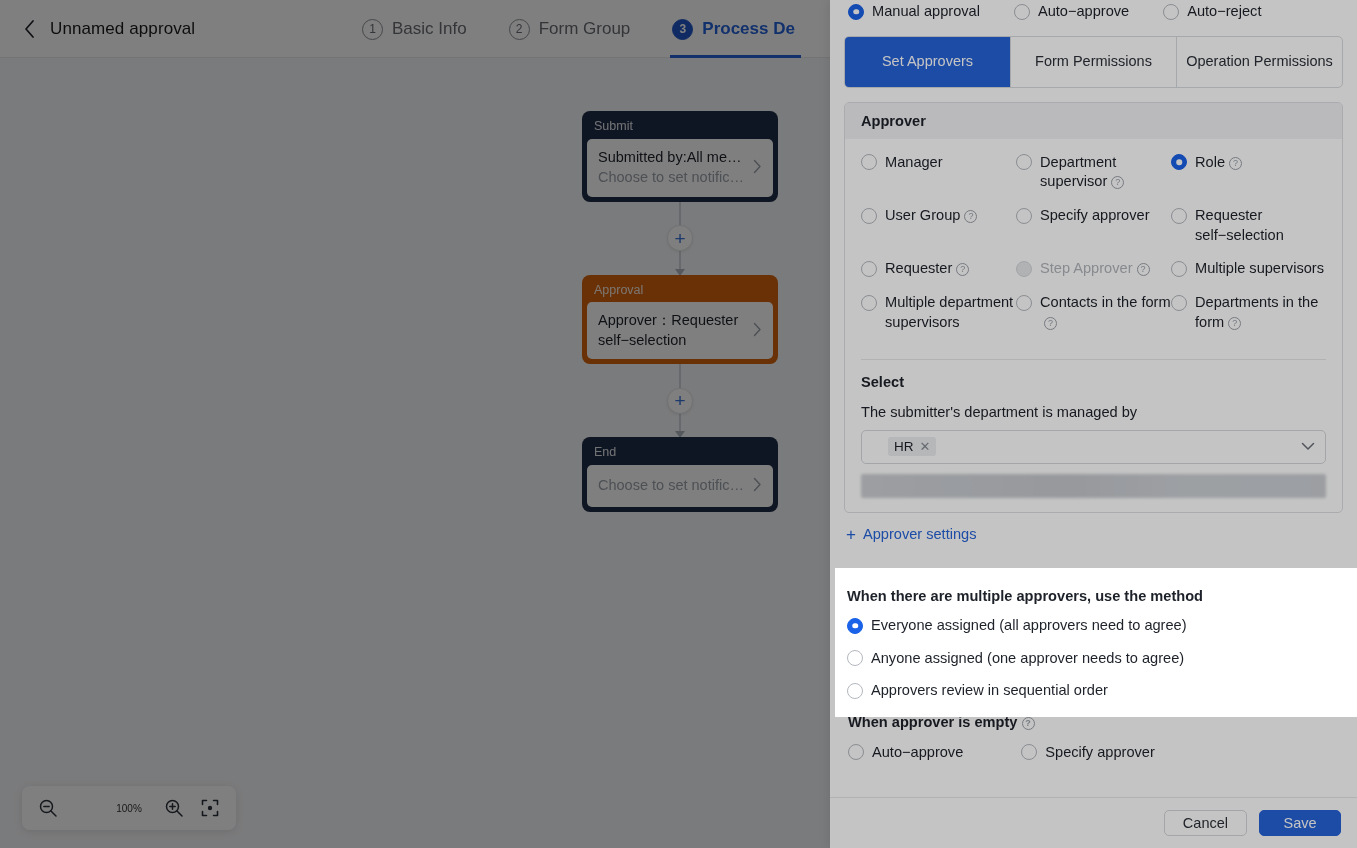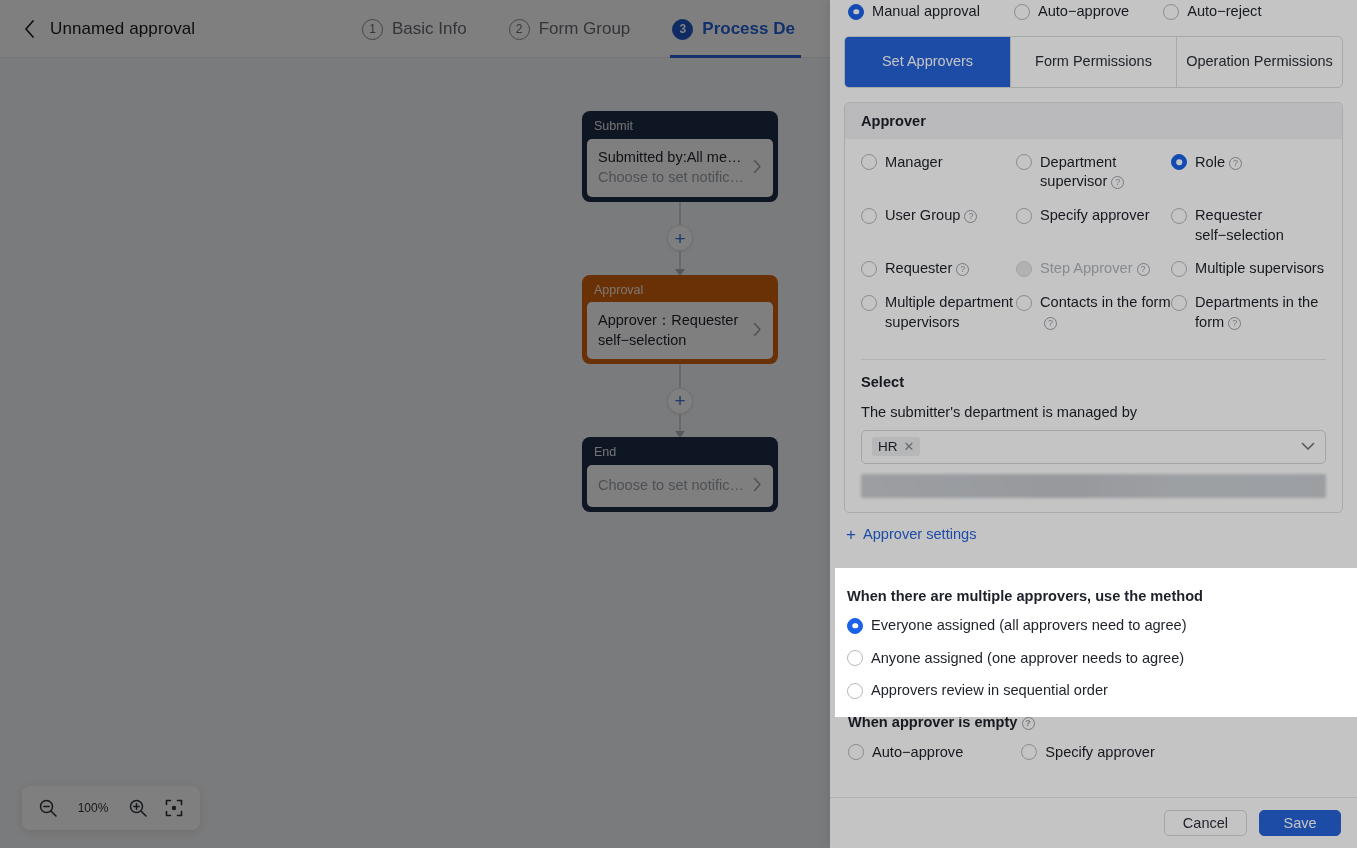--- a/index.html
+++ b/index.html
@@ -121,21 +121,21 @@
 
   
   .zoombar {
     position: absolute; left: 22px; bottom: 18px;
     height: 44px; background: #ffffff; border-radius: 8px;
     box-shadow: 0 2px 8px rgba(0,0,0,.10);
     display: flex; align-items: center; gap: 16px;
     padding: 0 16px;
   }
   .zoombar .zi { cursor: pointer; display: flex; align-items: center; }
-  .zoombar .zlabel { font-size: 12px; color: #333; min-width: 38px; text-align: center; }
+  .zoombar .zlabel { font-size: 10px; color: #333; min-width: 38px; text-align: center; margin-left: 36px; }
 
   
   .veil {
     position: absolute; inset: 0; background: rgba(0,0,0,.50);
     z-index: 40;
   }
 
   
   .drawer {
     position: absolute; top: 0; right: 0; bottom: 0; width: 527px;
@@ -220,21 +220,21 @@
   }
   .sel-sub { font-size: 14.6px; color: #1d2129; padding: 14px 0 10px 0; }
   .select-box {
     border: 1px solid #d4d7db; border-radius: 5px; height: 34px;
     display: flex; align-items: center; padding: 0 10px; gap: 6px;
     background: #fff;
   }
   .tag {
     background: #eceef1; border-radius: 3px; padding: 2px 6px;
     font-size: 13.5px; color: #1d2129;
-    display: inline-flex; align-items: flex-end; gap: 6px;
+    display: inline-flex; align-items: flex-end; gap: 6px; margin-left: 16px;
   }
   .tag .x { color: #868b93; font-size: 13px; cursor: pointer; }
   .chev-down { margin-left: auto; color: #6b7078; font-size: 12px; }
   .blur-bar {
     height: 24px; margin: 10px 0 14px 0; border-radius: 2px;
     background: linear-gradient(90deg,#c9ccd1 0%,#c2c5ca 45%,#cbced3 70%,#c9ccd1 100%);
     filter: blur(1.6px); opacity: .95;
   }
   .approver-settings {
     display: flex; align-items: center; gap: 7px;

